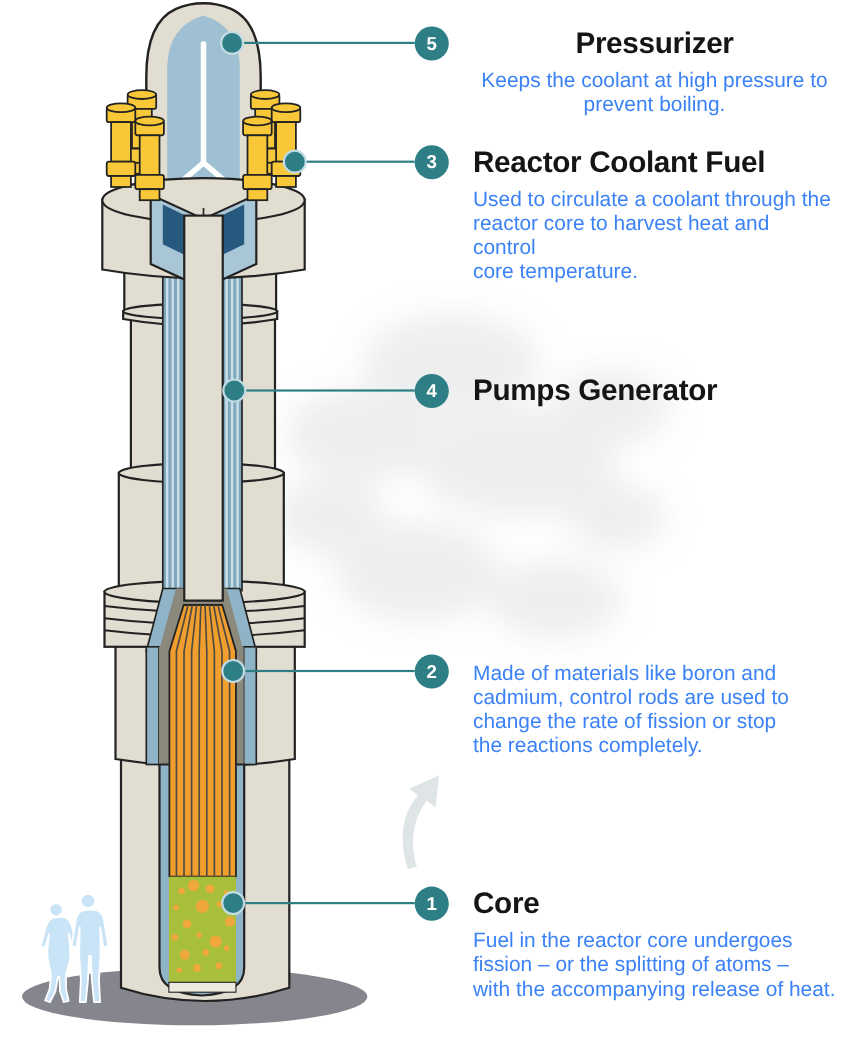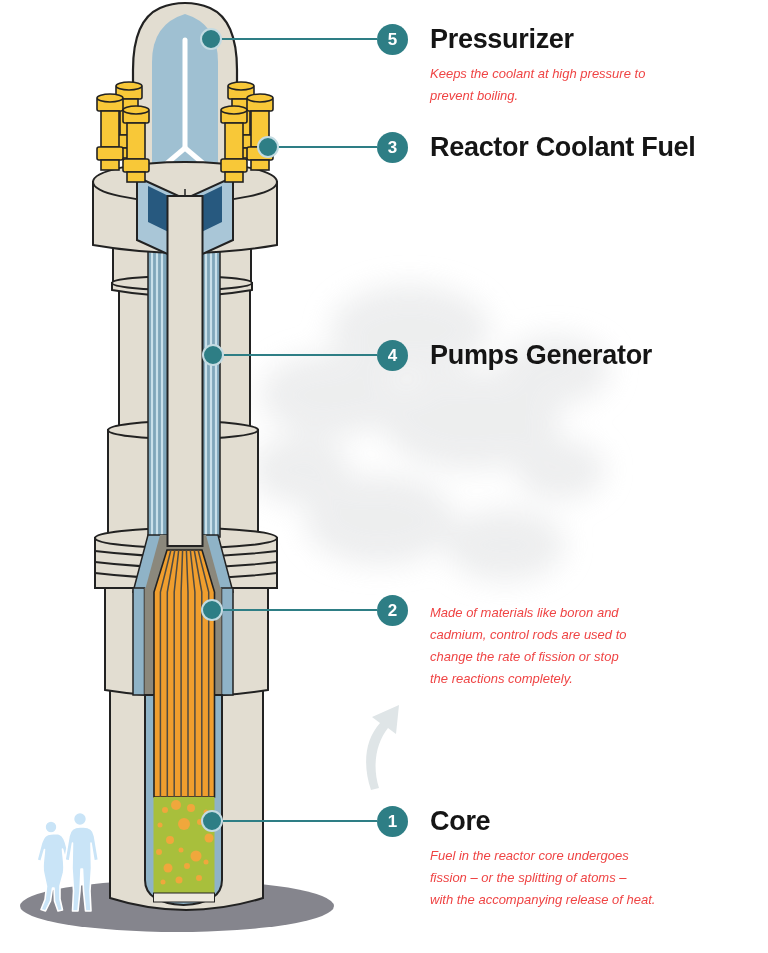--- a/index.html
+++ b/index.html
@@ -17,26 +17,25 @@
   .callout .badge{
     position:absolute;width:31px;height:31px;border-radius:50%;background:#2e7e85;
     color:#fff;font-size:17px;font-weight:bold;text-align:center;line-height:31px;
   }
   .callout .txt{position:absolute;left:430px;width:330px;}
   .callout h2{
     margin:0;font-size:27px;line-height:32px;font-weight:800;color:#151515;
     letter-spacing:-0.3px;
   }
   .callout p{
-    margin:8px 0 0 0;font-size:13px;line-height:22px;color:#ef4444;
+    margin:8px 0 0 0;font-size:19px;line-height:22px;color:#3b82f6;
     white-space:pre-line;
-    font-style:italic;
   }
   
-  .s1 .line{left:211px;top:38px;width:166px;} .s1 .dot{left:200px;top:28px;} .s1 .badge{left:377px;top:24px;} .s1 .txt{top:23px;}
+  .s1 .line{left:211px;top:38px;width:166px;} .s1 .dot{left:200px;top:28px;} .s1 .badge{left:377px;top:24px;} .s1 .txt{top:23px;text-align:center;}
   .s2 .line{left:268px;top:146px;width:109px;} .s2 .dot{left:257px;top:136px;} .s2 .badge{left:377px;top:132px;} .s2 .txt{top:131px;}
   .s3 .line{left:213px;top:354px;width:164px;} .s3 .dot{left:202px;top:344px;} .s3 .badge{left:377px;top:340px;} .s3 .txt{top:339px;}
   .s4 .line{left:212px;top:609px;width:165px;} .s4 .dot{left:201px;top:599px;} .s4 .badge{left:377px;top:595px;} .s4 .txt{top:594px;}
   .s5 .line{left:212px;top:820px;width:165px;} .s5 .dot{left:201px;top:810px;} .s5 .badge{left:377px;top:806px;} .s5 .txt{top:805px;}
 </style>
 </head>
 <body>
 
 <div id="stage">
 
@@ -241,20 +240,23 @@
 prevent boiling.</p>
     </div>
   </div>
 
   <div class="callout s2">
     <div class="line"></div>
     <div class="dot"></div>
     <div class="badge">3</div>
     <div class="txt">
       <h2>Reactor Coolant Fuel</h2>
+      <p>Used to circulate a coolant through the
+reactor core to harvest heat and control
+core temperature.</p>
     </div>
   </div>
 
   <div class="callout s3">
     <div class="line"></div>
     <div class="dot"></div>
     <div class="badge">4</div>
     <div class="txt">
       <h2>Pumps Generator</h2>
     </div>

